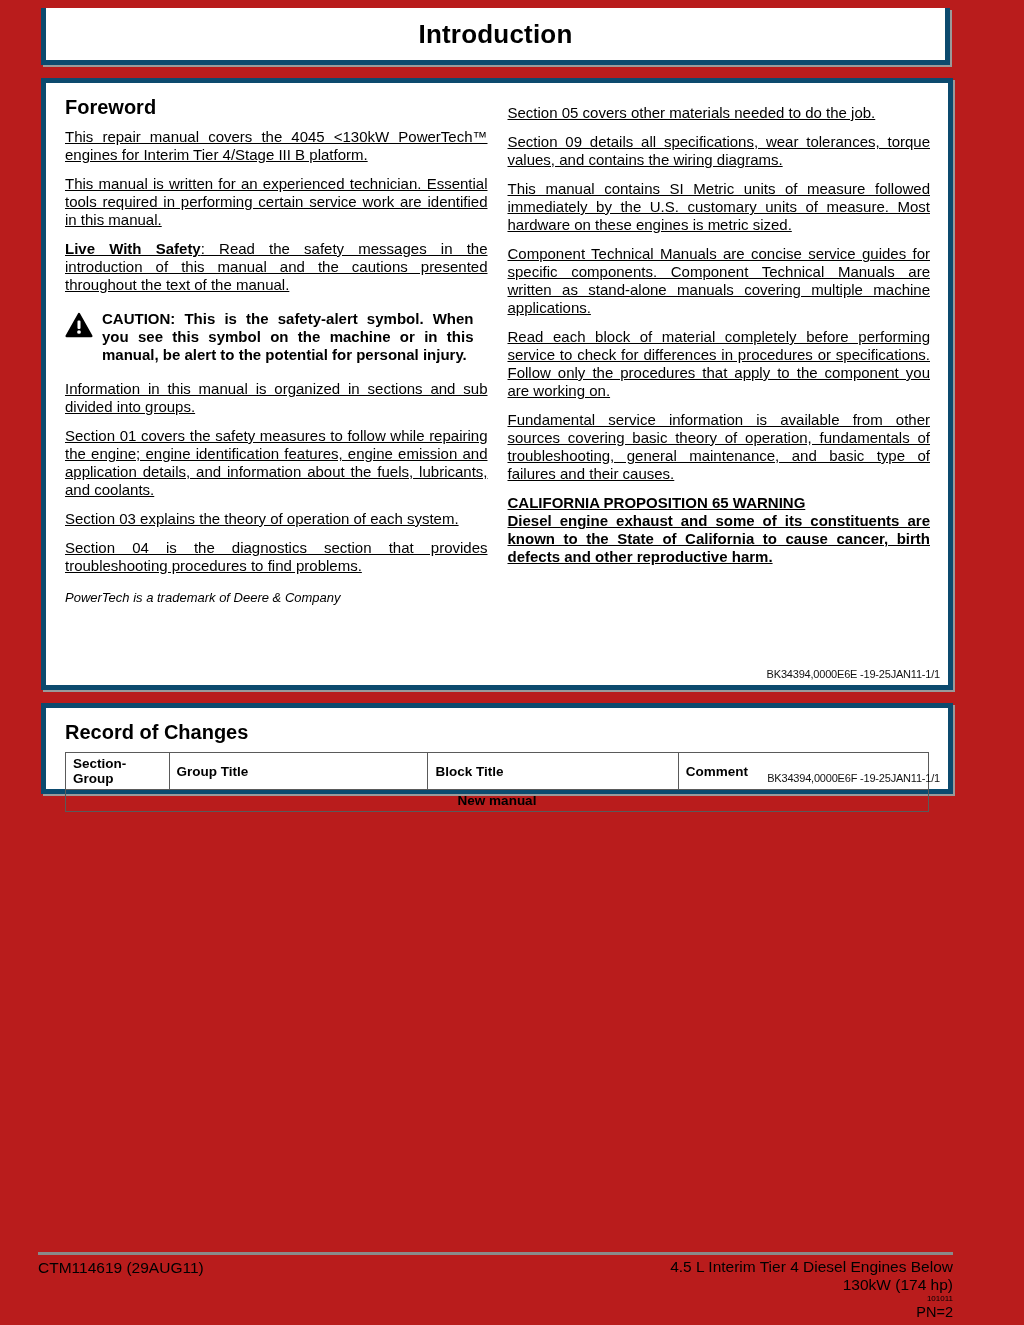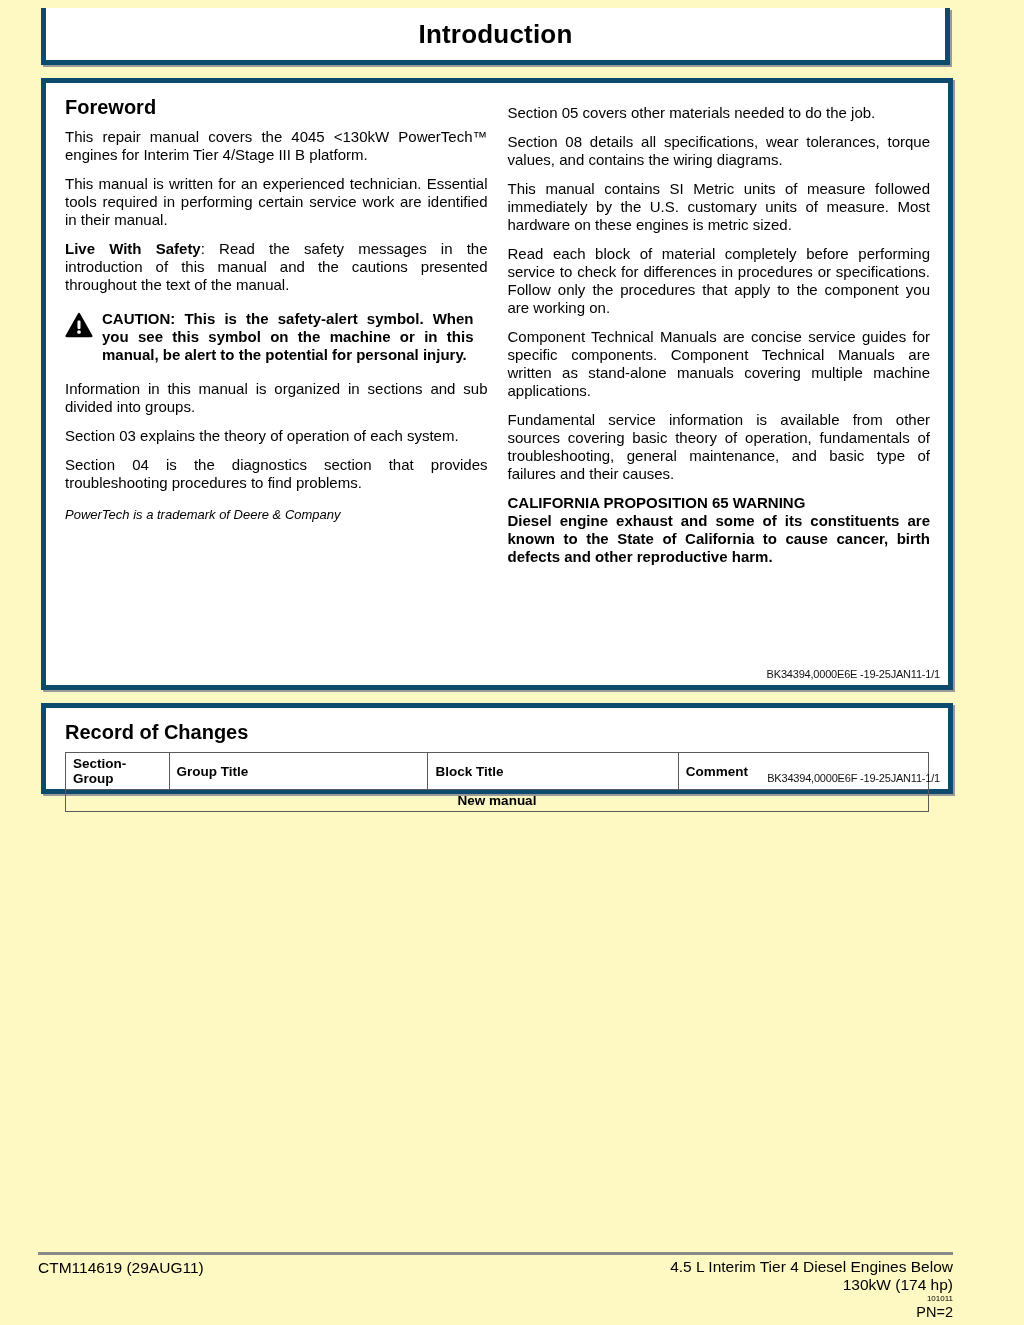--- a/index.html
+++ b/index.html
@@ -5,21 +5,21 @@
   * { margin: 0; padding: 0; box-sizing: border-box; }
   html, body { background: #ffffff; }
   body {
     font-family: "Liberation Sans", sans-serif;
     color: #000;
     width: 1024px;
     height: 1325px;
     position: relative;
     overflow: hidden;
   }
-  .page { position: absolute; inset: 0; background: #fef9c3; }
+  .page { position: absolute; inset: 0; background: #b91c1c; }
 
   
   .box {
     position: absolute;
     background: #fff;
     border: 5px solid #0c4a6e;
     box-shadow: 2px 2px 0 #9a9a9a;
   }
 
   .title-box {
@@ -39,20 +39,21 @@
   .col { width: 428px; font-size: 15px; line-height: 18px; }
   .col-right { padding-top: 9px; }
 
   .section-heading {
     font-size: 20px; font-weight: bold; line-height: 24px;
     margin-bottom: 9px;
   }
   p.body-par {
     text-align: justify;
     margin-bottom: 11px;
+    text-decoration: underline;
   }
   .bold { font-weight: bold; }
   .block { display: block; }
 
   .caution {
     display: flex; gap: 7px;
     margin: 16px 0 16px 0;
     font-weight: bold;
     padding-right: 14px;
   }
@@ -123,48 +124,49 @@
     <div class="page-title">Introduction</div>
   </div>
 
   <div class="box foreword-box">
     <div class="columns">
 
       <div class="col col-left">
         <div class="section-heading">Foreword</div>
 
         <p class="body-par">This repair manual covers the 4045 &lt;130kW PowerTech™ engines for Interim Tier 4/Stage III B platform.</p>
-        <p class="body-par">This manual is written for an experienced technician. Essential tools required in performing certain service work are identified in their manual.</p>
+        <p class="body-par">This manual is written for an experienced technician. Essential tools required in performing certain service work are identified in this manual.</p>
 
         <p class="body-par"><span class="bold">Live With Safety</span><span>: Read the safety messages in the introduction of this manual and the cautions presented throughout the text of the manual.</span></p>
 
         <div class="caution">
           <div class="caution-icon-wrap">
             <svg width="28" height="26" viewBox="0 0 24 22">
               <path d="M12 1.6 L22.6 20.4 H1.4 Z" fill="#000" stroke="#000" stroke-width="2" stroke-linejoin="round"></path>
               <rect x="10.7" y="7.2" width="2.6" height="7.2" rx="1" fill="#fff"></rect>
               <circle cx="12" cy="17" r="1.6" fill="#fff"></circle>
             </svg>
           </div>
           <div class="caution-text">CAUTION: This is the safety-alert symbol. When you see this symbol on the machine or in this manual, be alert to the potential for personal injury.</div>
         </div>
 
         <p class="body-par">Information in this manual is organized in sections and sub divided into groups.</p>
+        <p class="body-par">Section 01 covers the safety measures to follow while repairing the engine; engine identification features, engine emission and application details, and information about the fuels, lubricants, and coolants.</p>
         <p class="body-par">Section 03 explains the theory of operation of each system.</p>
         <p class="body-par">Section 04 is the diagnostics section that provides troubleshooting procedures to find problems.</p>
 
         <div class="trademark">PowerTech is a trademark of Deere &amp; Company</div>
       </div>
 
       <div class="col col-right">
         <p class="body-par">Section 05 covers other materials needed to do the job.</p>
-        <p class="body-par">Section 08 details all specifications, wear tolerances, torque values, and contains the wiring diagrams.</p>
+        <p class="body-par">Section 09 details all specifications, wear tolerances, torque values, and contains the wiring diagrams.</p>
         <p class="body-par">This manual contains SI Metric units of measure followed immediately by the U.S. customary units of measure. Most hardware on these engines is metric sized.</p>
+        <p class="body-par">Component Technical Manuals are concise service guides for specific components. Component Technical Manuals are written as stand-alone manuals covering multiple machine applications.</p>
         <p class="body-par">Read each block of material completely before performing service to check for differences in procedures or specifications. Follow only the procedures that apply to the component you are working on.</p>
-        <p class="body-par">Component Technical Manuals are concise service guides for specific components. Component Technical Manuals are written as stand-alone manuals covering multiple machine applications.</p>
         <p class="body-par">Fundamental service information is available from other sources covering basic theory of operation, fundamentals of troubleshooting, general maintenance, and basic type of failures and their causes.</p>
 
         <p class="body-par bold">
           <span class="block">CALIFORNIA PROPOSITION 65 WARNING</span>
           <span class="block">Diesel engine exhaust and some of its constituents are known to the State of California to cause cancer, birth defects and other reproductive harm.</span>
         </p>
       </div>
 
     </div>
     <div class="block-ref">BK34394,0000E6E  -19-25JAN11-1/1</div>

